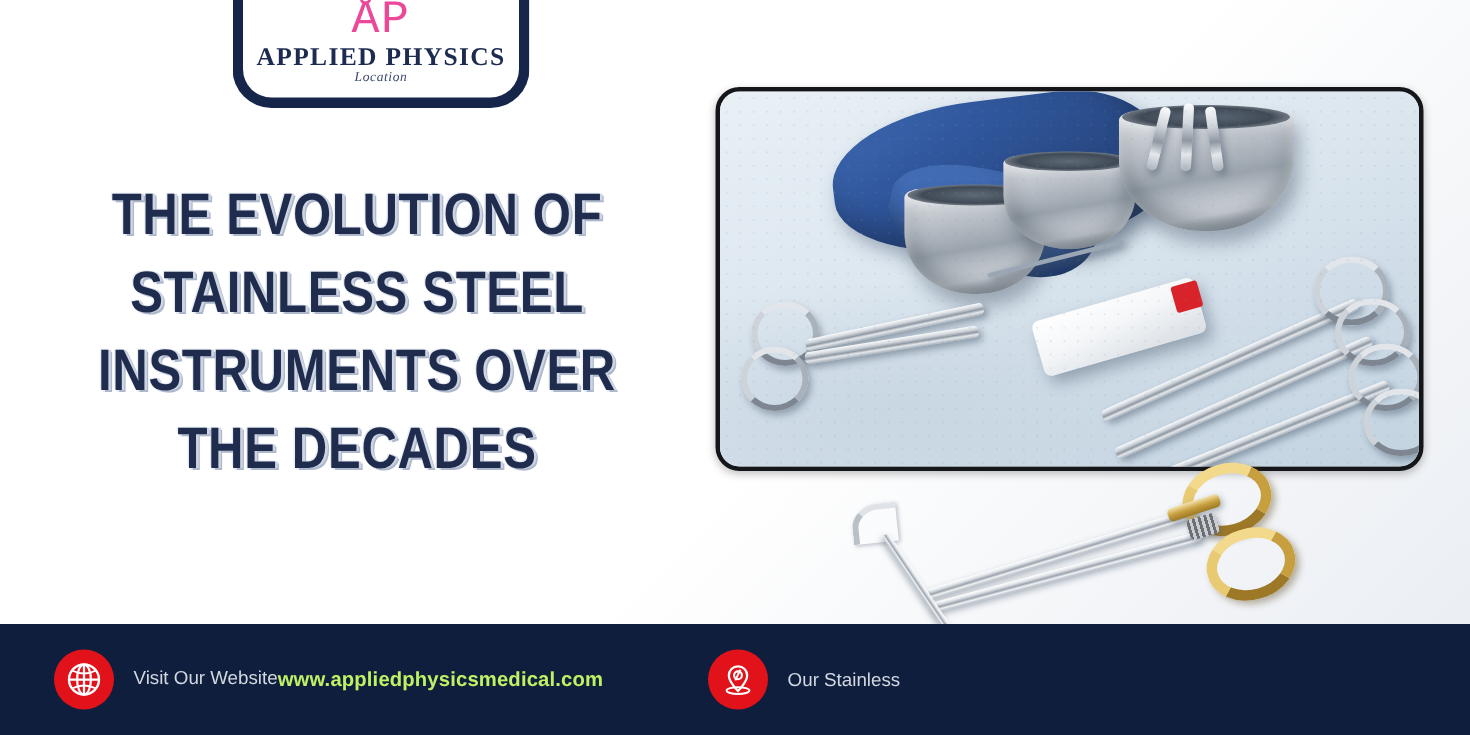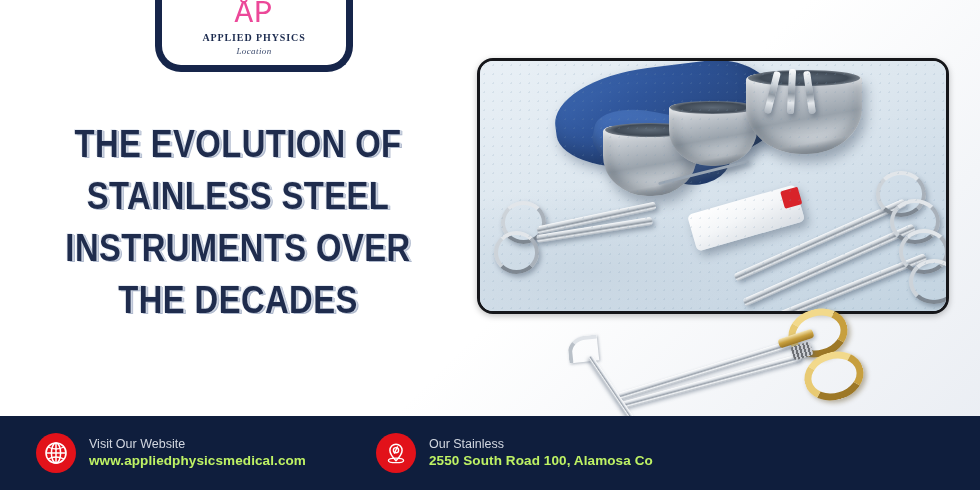--- a/index.html
+++ b/index.html
@@ -33,21 +33,21 @@
     z-index:6;
   }
   .logo-mark{
     font-family:Liberation Mono, monospace;
     font-size:31px;line-height:30px;
     color:#ec4899;letter-spacing:1px;
     position:relative;font-weight:400;
   }
   .logo-name{
     font-family:"Liberation Serif", serif;
-    font-size:10px;line-height:15px;
+    font-size:17px;line-height:15px;
     letter-spacing:0.9px;
     color:#1c2b4f;font-weight:700;
     margin-top:1px;
   }
   .logo-sub{
     font-family:"Liberation Serif", serif;
     font-style:italic;
     font-size:9px;line-height:11px;
     color:#39486b;letter-spacing:0.4px;
     margin-top:1px;
@@ -193,21 +193,21 @@
     display:flex;align-items:center;
     height:100%;padding-left:36px;gap:44px;
   }
   .fitem{display:flex;align-items:center;gap:13px;}
   .ficon{
     width:40px;height:40px;border-radius:50%;
     background:#e2121a;
     display:flex;align-items:center;justify-content:center;
     flex:none;
   }
-  .ftext{display:flex;flex-direction:column;justify-content:center;}
+  .ftext{display:flex;flex-direction:row;justify-content:center;}
   .flabel{
     font-size:12.5px;color:#d2d7e0;line-height:16px;font-weight:400;
   }
   .fvalue{
     font-size:13.5px;color:#bef264;line-height:18px;font-weight:700;letter-spacing:.1px;
   }
   .loc-item{margin-left:26px;}
 </style>
 </head>
 <body>
@@ -293,20 +293,19 @@
         <div class="ficon">
           <svg width="26" height="26" viewBox="0 0 26 26" aria-hidden="true">
             <path d="M13 4.2c-3.5 0-6.1 2.7-6.1 6.1 0 4.3 6.1 10.4 6.1 10.4s6.1-6.1 6.1-10.4c0-3.4-2.6-6.1-6.1-6.1z" fill="none" stroke="#ffffff" stroke-width="1.5"></path>
             <circle cx="13" cy="10.2" r="2.6" fill="none" stroke="#ffffff" stroke-width="1.4"></circle>
             <line x1="14.6" y1="6.4" x2="11.2" y2="13.6" stroke="#ffffff" stroke-width="1.3"></line>
             <ellipse cx="13" cy="20.4" rx="7.6" ry="2.3" fill="none" stroke="#ffffff" stroke-width="1.3"></ellipse>
           </svg>
         </div>
         <div class="ftext">
           <span class="flabel">Our Stainless</span>
-          <span class="fvalue">2550 South Road 100, Alamosa Co</span>
         </div>
       </div>
 
     </div>
   </div>
 
 </div>
 
 </body></html>

